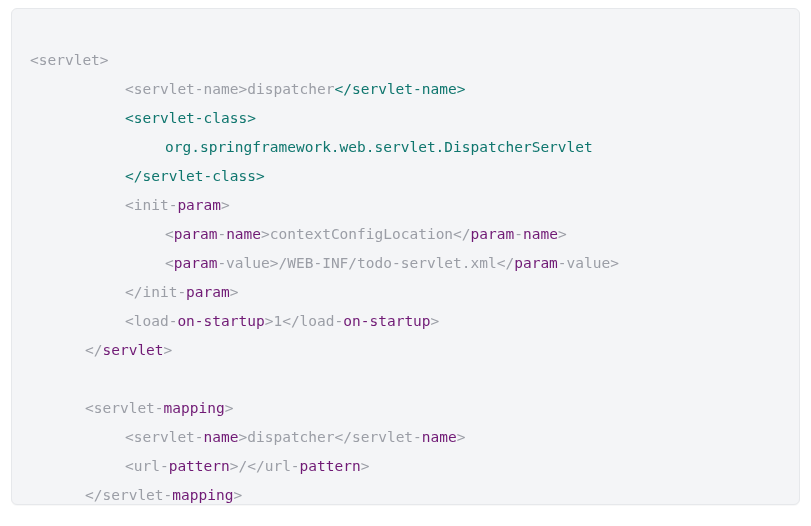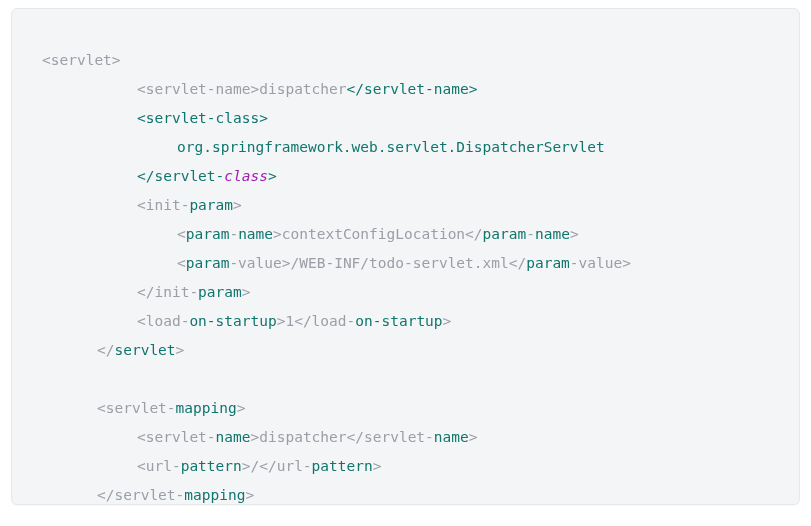--- a/index.html
+++ b/index.html
@@ -23,40 +23,40 @@
     box-sizing: border-box;
     background: #f4f5f7;
     border: 1px solid #e6e8eb;
     border-radius: 6px;
     box-shadow: 0 1px 1px rgba(0,0,0,0.03);
     overflow: hidden;
   }
 
   .code-block {
     position: absolute;
-    left: 12px;
+    left: 0;
     top: 22px;
     width: 100%;
     font-family: "DejaVu Sans Mono", "Liberation Mono", monospace;
     font-size: 14.5px;
     line-height: 29px;
     white-space: pre;
     letter-spacing: 0px;
   }
 
   .code-line {
     height: 29px;
     padding-left: 18px;
     white-space: pre;
   }
 
   
   .t-gray   { color: #9b9ea6; }
   .t-orange { color: #0f766e; }
-  .t-blue   { color: #a21caf; font-style: italic; }
-  .t-crim   { color: #0f766e; }
+  .t-blue   { color: #0f766e; }
+  .t-crim   { color: #701a75; }
 </style>
 </head>
 <body>
 
 <div class="code-panel">
   <pre class="code-block"><code id="code-lines"><div class="code-line" style="padding-left: 18px;"><span class="t-gray">&lt;servlet&gt;</span></div><div class="code-line" style="padding-left: 113px;"><span class="t-gray">&lt;servlet-name&gt;dispatcher</span><span class="t-orange">&lt;/servlet-name&gt;</span></div><div class="code-line" style="padding-left: 113px;"><span class="t-orange">&lt;servlet-class&gt;</span></div><div class="code-line" style="padding-left: 153px;"><span class="t-orange">org.springframework.web.servlet.DispatcherServlet</span></div><div class="code-line" style="padding-left: 113px;"><span class="t-orange">&lt;/servlet-</span><span class="t-blue">class</span><span class="t-orange">&gt;</span></div><div class="code-line" style="padding-left: 113px;"><span class="t-gray">&lt;init-</span><span class="t-crim">param</span><span class="t-gray">&gt;</span></div><div class="code-line" style="padding-left: 153px;"><span class="t-gray">&lt;</span><span class="t-crim">param</span><span class="t-gray">-</span><span class="t-crim">name</span><span class="t-gray">&gt;contextConfigLocation&lt;/</span><span class="t-crim">param</span><span class="t-gray">-</span><span class="t-crim">name</span><span class="t-gray">&gt;</span></div><div class="code-line" style="padding-left: 153px;"><span class="t-gray">&lt;</span><span class="t-crim">param</span><span class="t-gray">-value&gt;/WEB-INF/todo-servlet.xml&lt;/</span><span class="t-crim">param</span><span class="t-gray">-value&gt;</span></div><div class="code-line" style="padding-left: 113px;"><span class="t-gray">&lt;/init-</span><span class="t-crim">param</span><span class="t-gray">&gt;</span></div><div class="code-line" style="padding-left: 113px;"><span class="t-gray">&lt;load-</span><span class="t-crim">on-startup</span><span class="t-gray">&gt;1&lt;/load-</span><span class="t-crim">on-startup</span><span class="t-gray">&gt;</span></div><div class="code-line" style="padding-left: 73px;"><span class="t-gray">&lt;/</span><span class="t-crim">servlet</span><span class="t-gray">&gt;</span></div><div class="code-line" style="padding-left: 18px;">&nbsp;</div><div class="code-line" style="padding-left: 73px;"><span class="t-gray">&lt;servlet-</span><span class="t-crim">mapping</span><span class="t-gray">&gt;</span></div><div class="code-line" style="padding-left: 113px;"><span class="t-gray">&lt;servlet-</span><span class="t-crim">name</span><span class="t-gray">&gt;dispatcher&lt;/servlet-</span><span class="t-crim">name</span><span class="t-gray">&gt;</span></div><div class="code-line" style="padding-left: 113px;"><span class="t-gray">&lt;url-</span><span class="t-crim">pattern</span><span class="t-gray">&gt;/&lt;/url-</span><span class="t-crim">pattern</span><span class="t-gray">&gt;</span></div><div class="code-line" style="padding-left: 73px;"><span class="t-gray">&lt;/servlet-</span><span class="t-crim">mapping</span><span class="t-gray">&gt;</span></div></code></pre>
 </div>
 
 </body></html>

